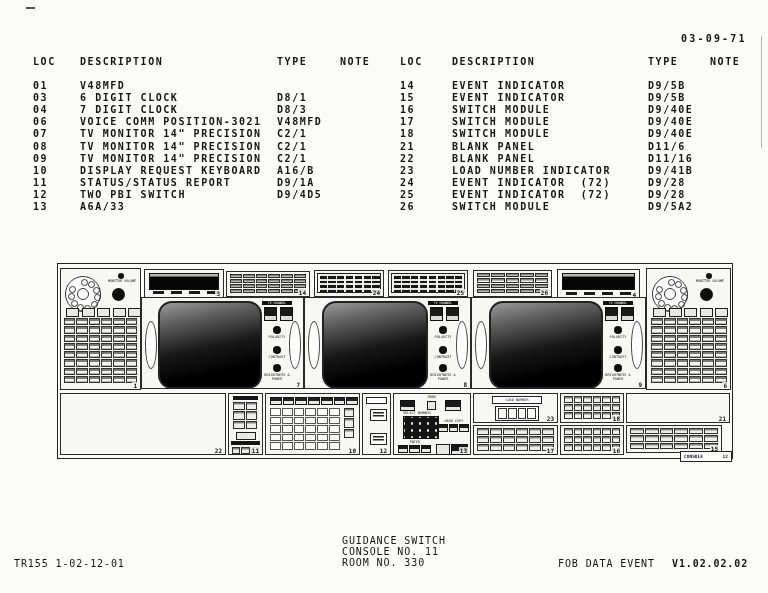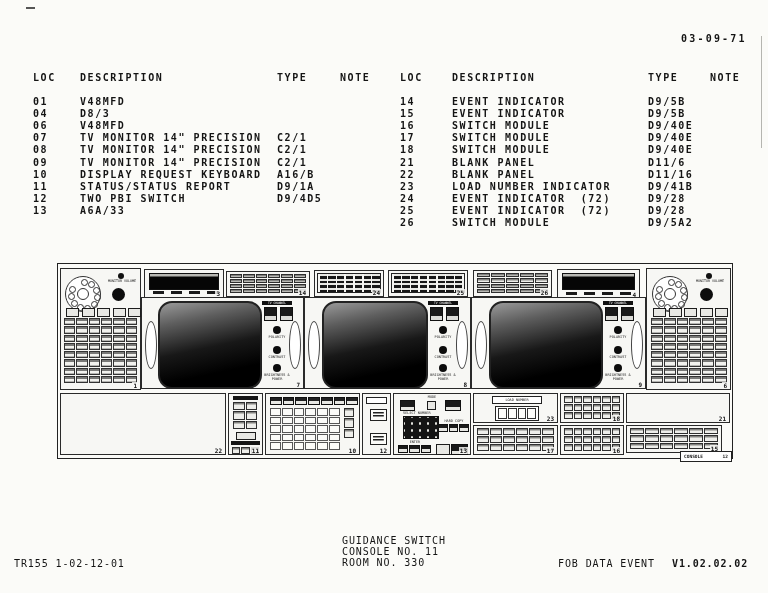--- a/index.html
+++ b/index.html
@@ -1,21 +1,21 @@
 <!DOCTYPE html>
 <html><head>
 <meta charset="utf-8">
 <style>
   html,body{margin:0;padding:0;}
   body{width:768px;height:593px;background:#fbfbf8;position:relative;overflow:hidden;
        font-family:"DejaVu Sans Mono", monospace;color:#141414;}
 
   
   .date{position:absolute;left:681px;top:33px;font-size:10px;font-weight:bold;letter-spacing:2.2px;}
-  .tgroup{position:absolute;top:72px;font-size:10px;font-weight:bold;letter-spacing:1.55px;line-height:12.1px;}
+  .tgroup{position:absolute;top:56px;font-size:10px;font-weight:bold;letter-spacing:1.55px;line-height:12.1px;}
   .g-left{left:33px;}
   .g-right{left:400px;}
   .thead,.trow{display:grid;}
   .g-left .thead,.g-left .trow{grid-template-columns:47px 197px 63px 45px;}
   .g-right .thead,.g-right .trow{grid-template-columns:52px 196px 62px 45px;}
   .trows{margin-top:12px;}
   .thead span,.trow span{white-space:pre;}
 
   .footer-center{position:absolute;left:342px;top:535px;font-size:10px;letter-spacing:0.9px;line-height:11.2px;}
   .footer-left{position:absolute;left:14px;top:558px;font-size:10px;letter-spacing:0.9px;}
@@ -104,26 +104,34 @@
     <span>TYPE</span>
     <span>NOTE</span>
   </div>
   <div class="trows">
       <div class="trow">
         <span>01</span>
         <span>V48MFD</span>
         <span></span>
       </div>
       <div class="trow">
+        <span>03</span>
+        <span>6 DIGIT CLOCK</span>
+        <span>D8/1</span>
+        <span></span>
+      </div>
+      <div class="trow">
         <span>04</span>
+        <span>7 DIGIT CLOCK</span>
         <span>D8/3</span>
         <span></span>
       </div>
       <div class="trow">
         <span>06</span>
+        <span>VOICE COMM POSITION-3021</span>
         <span>V48MFD</span>
         <span></span>
       </div>
       <div class="trow">
         <span>07</span>
         <span>TV MONITOR 14" PRECISION</span>
         <span>C2/1</span>
         <span></span>
       </div>
       <div class="trow">

